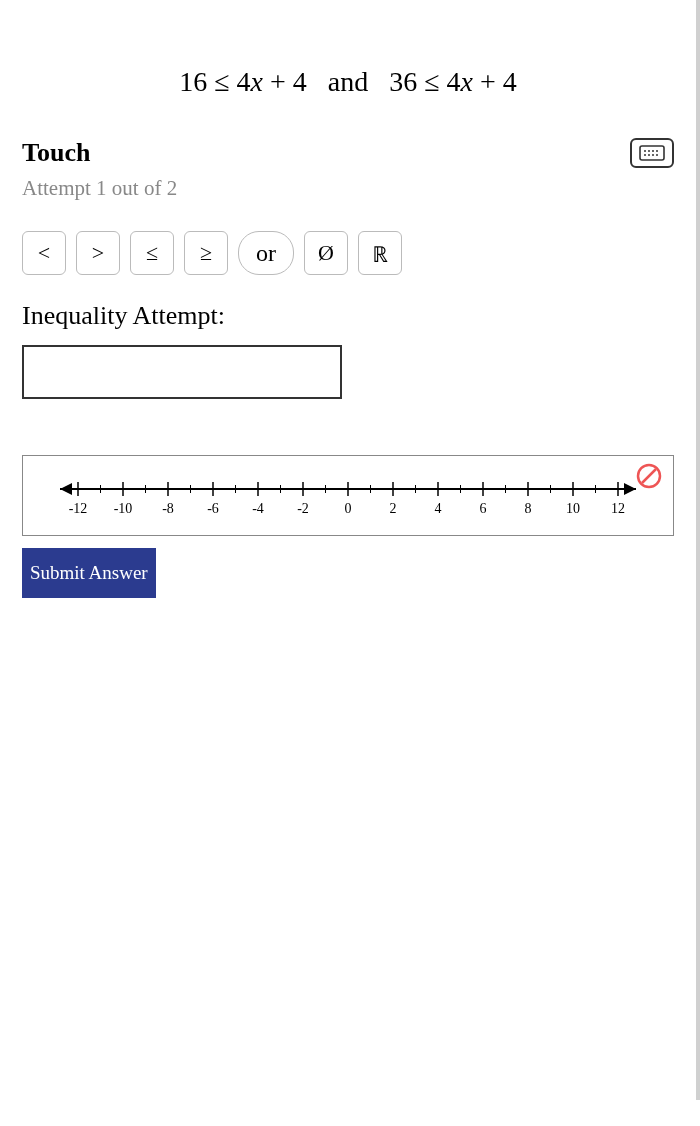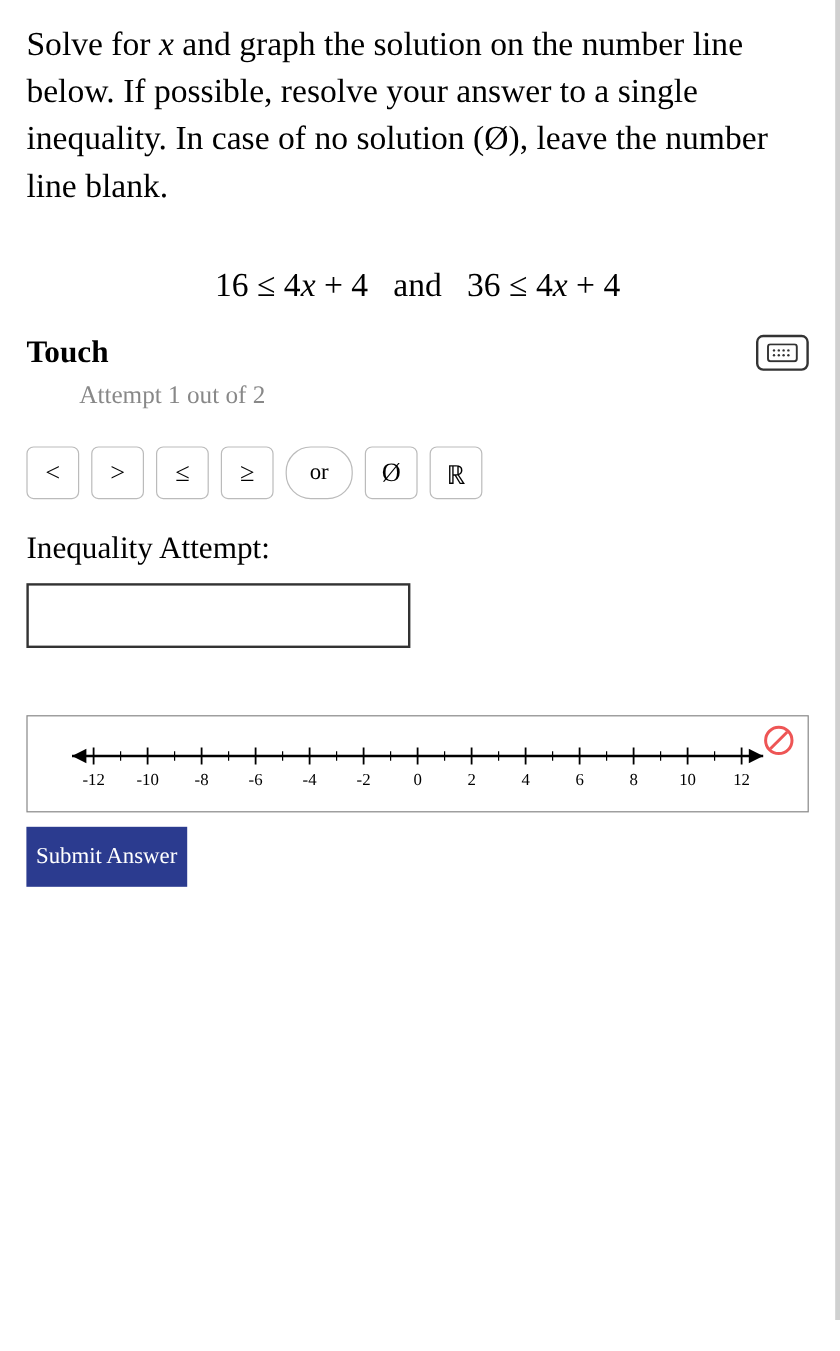--- a/index.html
+++ b/index.html
@@ -17,21 +17,21 @@
     height: 1100px;
   }
   .question {
     font-size: 28px;
     line-height: 1.4;
   }
   .math-var { font-style: italic; font-family: 'Times New Roman', serif; }
   .inequality-problem {
     font-size: 28px;
     text-align: center;
-    margin: 48px 0 24px 0;
+    margin: 48px 0 40px 0;
     font-family: 'Times New Roman', serif;
   }
   .ineq .var { font-style: italic; }
   .answer-row {
     display: flex;
     justify-content: space-between;
     align-items: center;
   }
   .answer-heading {
     font-size: 26px;
@@ -44,38 +44,37 @@
     display: flex; align-items: center; justify-content: center;
     cursor: pointer;
     background: #fff;
   }
   .keyboard-btn svg { width: 26px; height: 16px; }
   .attempt {
     color: #888;
     font-size: 21px;
     margin-top: 8px;
     margin-bottom: 30px;
-    margin-left: 44px;
   }
   .symbol-row {
     display: flex;
     gap: 10px;
     margin-bottom: 26px;
   }
   .sym-btn {
     width: 44px; height: 44px;
     border: 1.5px solid #bbb;
     border-radius: 6px;
     background: #fff;
     font-size: 22px;
     font-family: 'Times New Roman', serif;
     display: flex; align-items: center; justify-content: center;
     cursor: pointer;
   }
-  .sym-btn.wide { width: 56px; font-size: 19px; font-family: Georgia, serif; border-radius: 21px; }
+  .sym-btn.wide { width: 56px; font-size: 24px; font-family: Georgia, serif; border-radius: 21px; }
   .sym-btn .dbl { font-family: 'Times New Roman', serif; font-weight: normal; }
   .section-label {
     font-size: 26px;
     margin-bottom: 14px;
   }
   .notation-input {
     width: 320px;
     height: 54px;
     border: 2px solid #333;
     background: #fff;
@@ -120,23 +119,20 @@
     padding: 14px 8px;
     margin-top: 12px;
     cursor: pointer;
   }
 </style>
 </head>
 <body>
 
 <div class="container">
 
-  <p class="question">
-    <span>Solve for </span><span class="math-var">x</span><span> and graph the solution on the number line below. If possible, resolve your answer to a single inequality. In case of no solution (Ø), leave the number line blank.</span>
-  </p>
 
   <div class="inequality-problem ineq">
     <span>16 ≤ 4<span class="var">x</span> + 4</span>
     &nbsp;&nbsp;<span>and</span>&nbsp;&nbsp;
     <span>36 ≤ 4<span class="var">x</span> + 4</span>
   </div>
 
   <div class="answer-row">
     <div class="answer-heading">Touch</div>
     <div class="keyboard-btn">

